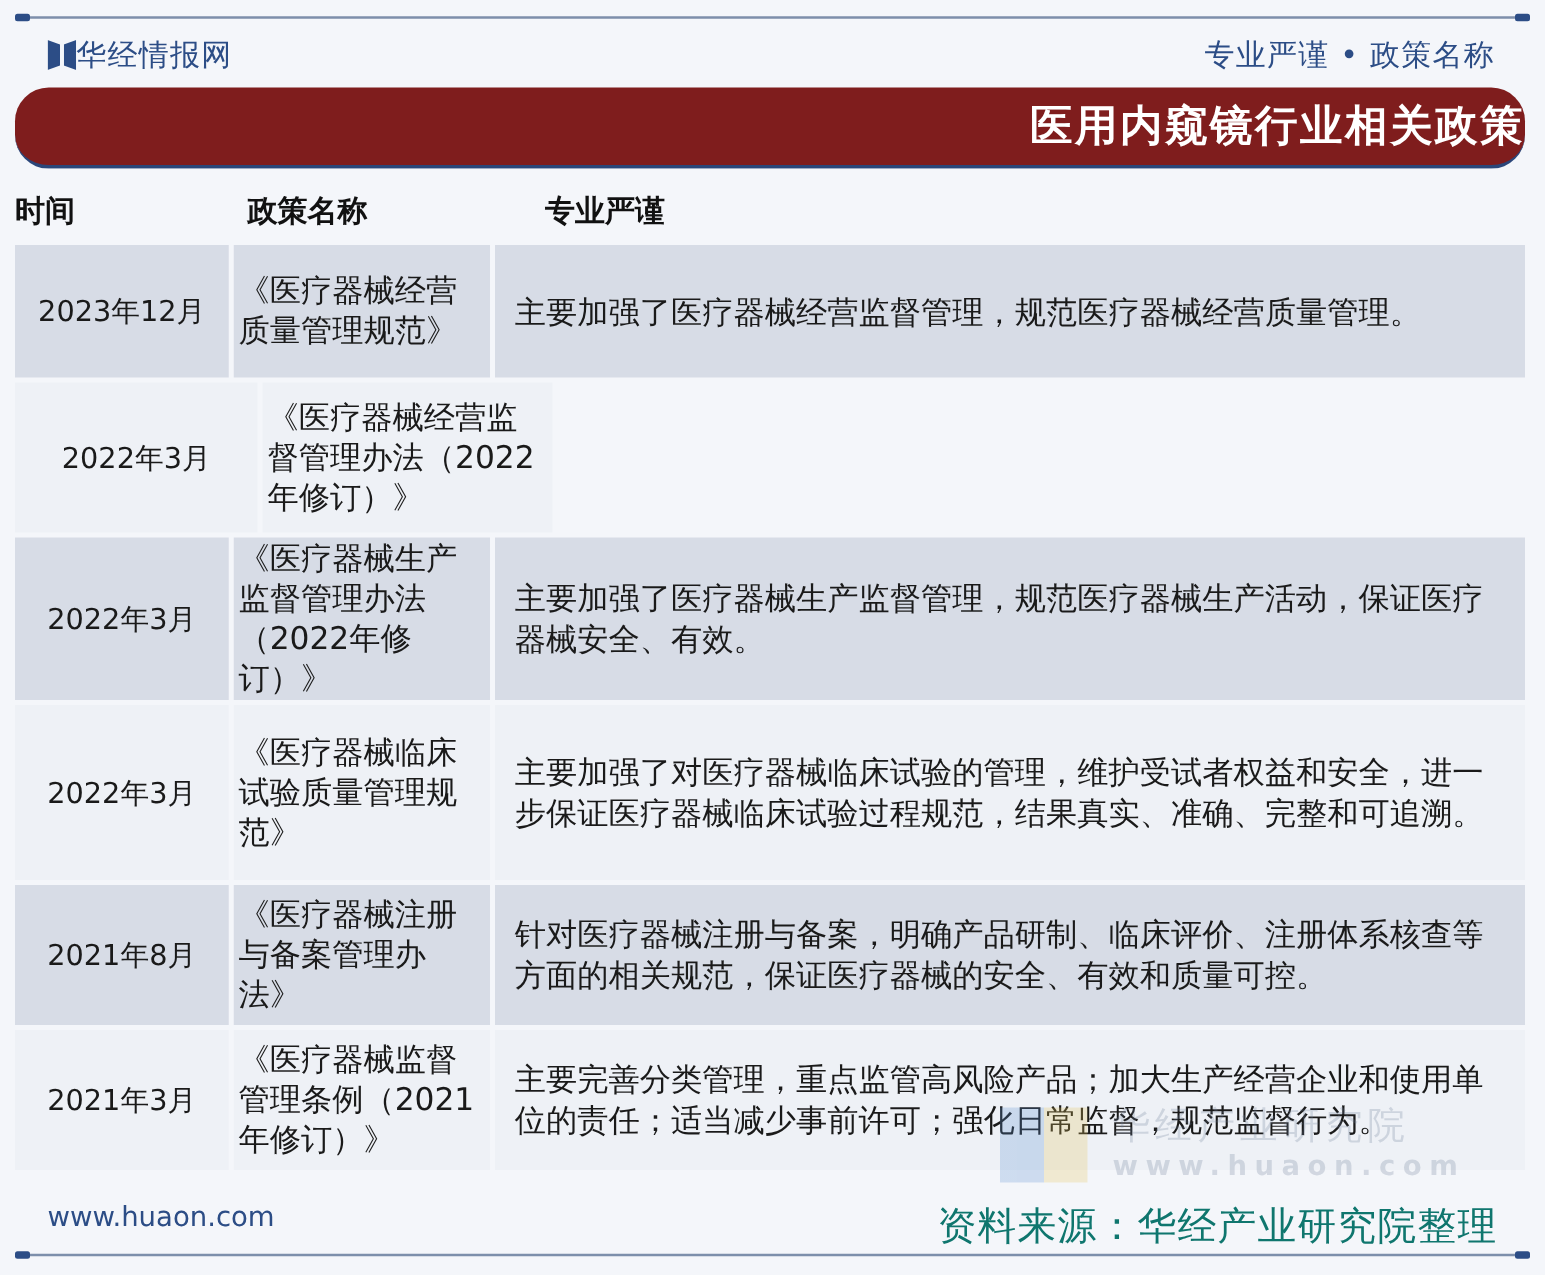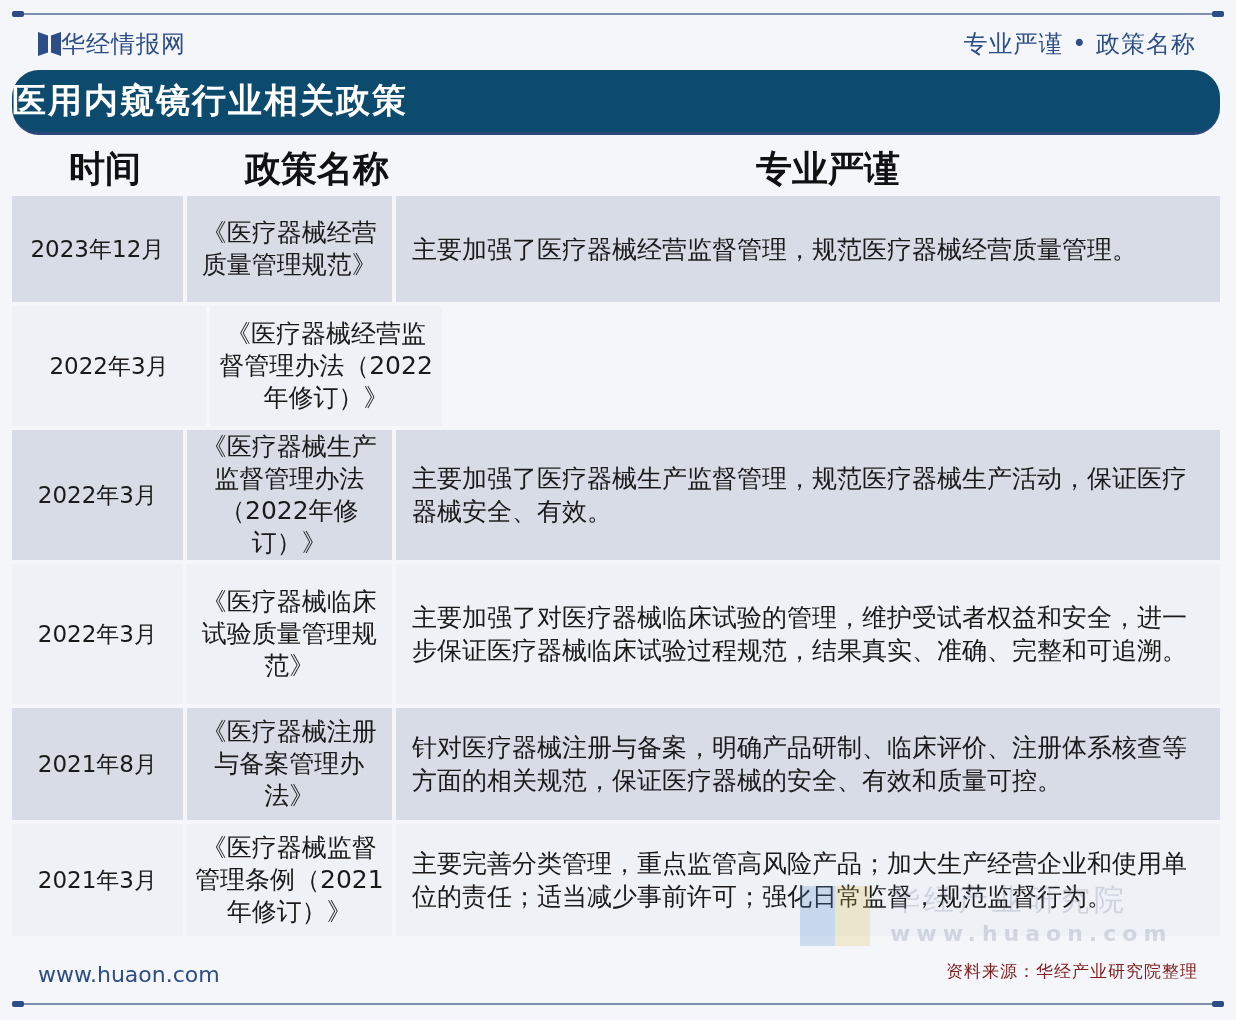--- a/index.html
+++ b/index.html
@@ -18,46 +18,46 @@
   .brand { position:absolute; left:38px; top:28px; display:flex; align-items:center; }
   .brand-logo { display:flex; gap:3px; }
   .brand-logo span { display:block; width:10px; height:24px; background:#2c4d86; }
   .brand-logo span:first-child { clip-path:polygon(0 0,100% 15%,100% 85%,0 100%); }
   .brand-logo span:last-child { clip-path:polygon(0 15%,100% 0,100% 100%,0 85%); }
   .brand-name { font-size:24px; color:#2c4d86; letter-spacing:1px; }
   .slogan { position:absolute; right:40px; top:28px; font-size:24px; color:#2c4d86; letter-spacing:1px; }
 
   .title-bar {
     position:absolute; left:12px; top:70px; width:1208px; height:62px;
-    background:#0c4a6e; border-bottom:3px solid #2b4679;
-    display:flex; align-items:center; justify-content:flex-start;border-radius:27px;
+    background:#7f1d1d; border-bottom:3px solid #2b4679;
+    display:flex; align-items:center; justify-content:flex-end;border-radius:27px;
   }
   .title-bar h1 { margin:0; font-size:34px; color:#ffffff; font-weight:bold; letter-spacing:2px; font-family:"DejaVu Serif","Liberation Serif",serif; }
 
   .table { position:absolute; left:12px; top:146px; width:1208px; }
   .thead { display:flex; height:46px; align-items:center; }
-  .thead div { font-size:36px; font-weight:bold; text-align:center; color:#111; }
+  .thead div { font-size:24px; font-weight:bold; text-align:left; color:#111; }
   .c1 { width:186px; } .c2 { width:238px; } .c3 { width:784px; }
   .row { display:flex; margin-top:4px; }
   .row > div { display:flex; align-items:center; }
   .row > div + div { margin-left:4px; }
   .row.shade > div { background:#d7dce6; }
   .row.plain > div { background:#eef1f6; }
   .cell-date { width:194px; justify-content:center; font-size:23px; }
-  .cell-name { width:232px; justify-content:center; text-align:center; font-size:25px; line-height:32px; padding:0 4px; box-sizing:border-box; }
+  .cell-name { width:232px; justify-content:center; text-align:left; font-size:25px; line-height:32px; padding:0 4px; box-sizing:border-box; }
   .cell-content { width:932px; font-size:25px; line-height:33px; padding:0 16px 0 16px; box-sizing:border-box; }
 
   .watermark { position:absolute; left:800px; top:880px; display:flex; align-items:flex-end; gap:20px; opacity:0.25; pointer-events:none; }
   .wm-logo { width:70px; height:60px; background:linear-gradient(90deg,#5b8fd0 50%,#e6c45a 50%); }
   .wm-text { display:flex; flex-direction:column; }
   .wm-cn { font-size:30px; color:#6f7f99; letter-spacing:4px; }
   .wm-url { font-size:22px; color:#6f7f99; letter-spacing:6px; font-weight:bold; }
 
   .footer-url { position:absolute; left:38px; top:962px; font-size:22px; color:#2c4d86; }
-  .footer-source { position:absolute; right:38px; top:960px; font-size:17px; color:#7f1d1d; letter-spacing:1px; }
+  .footer-source { position:absolute; right:38px; top:960px; font-size:31px; color:#0f766e; letter-spacing:1px; }
 </style>
 </head>
 <body>
 
 <div class="rule top-rule">
     <span class="cap l"></span>
     <span class="cap r"></span>
   </div>
 
 <div class="brand">

